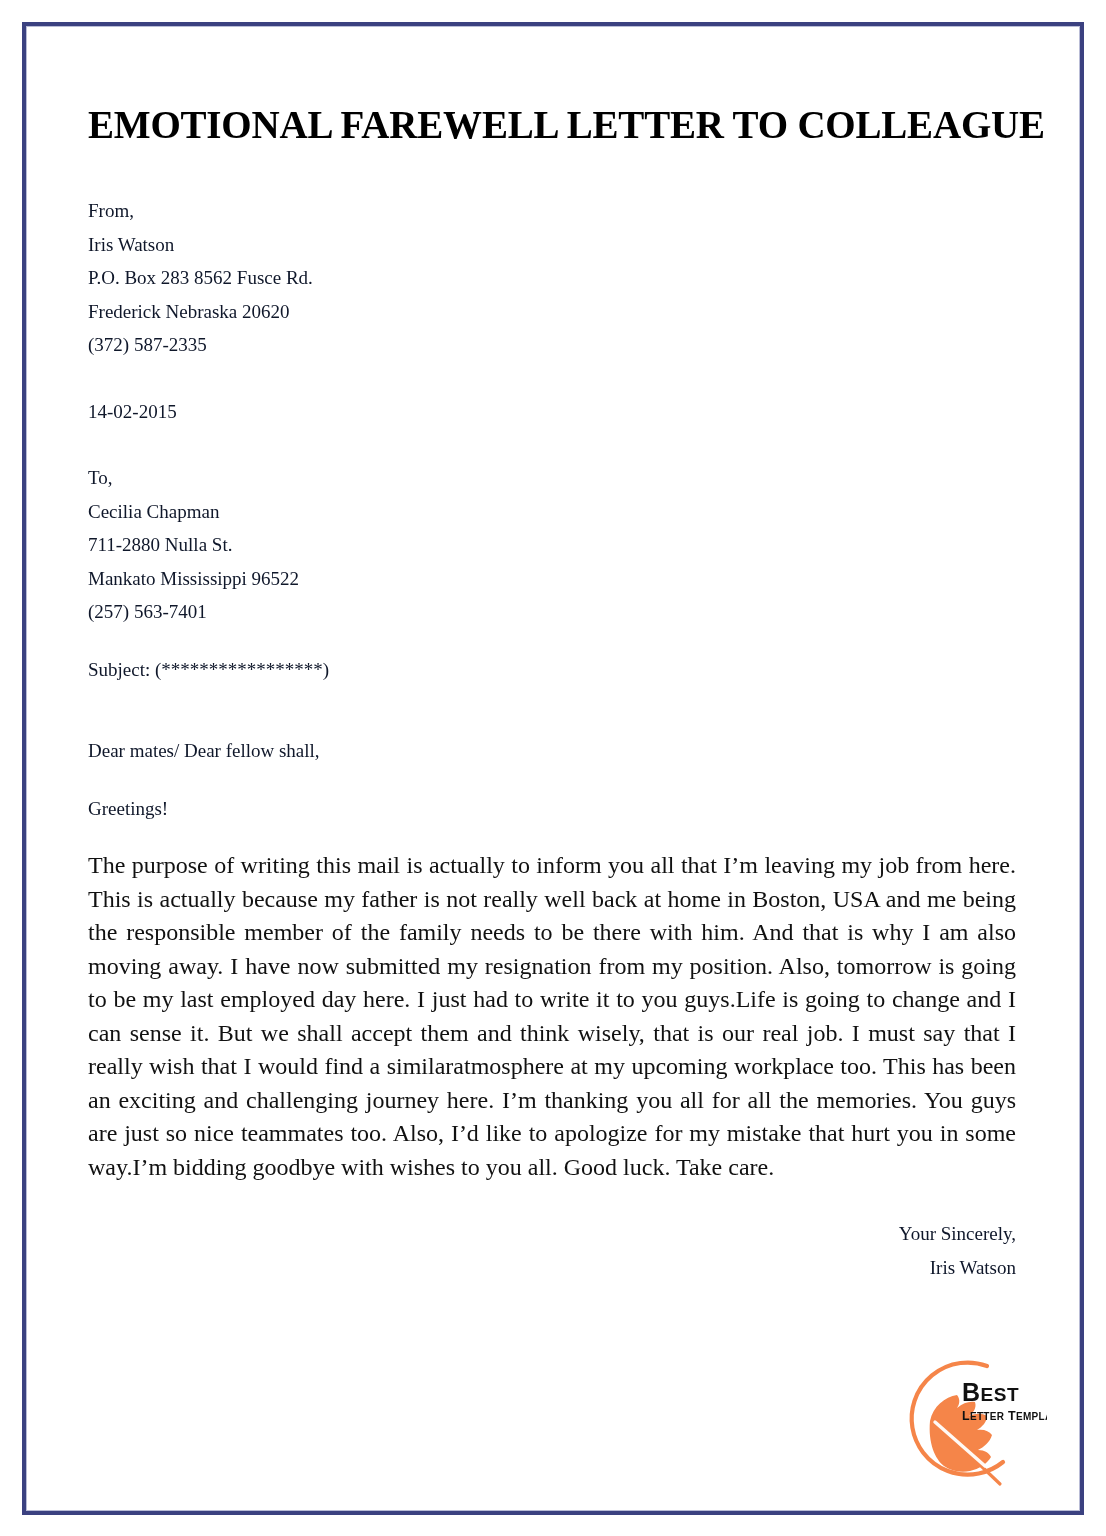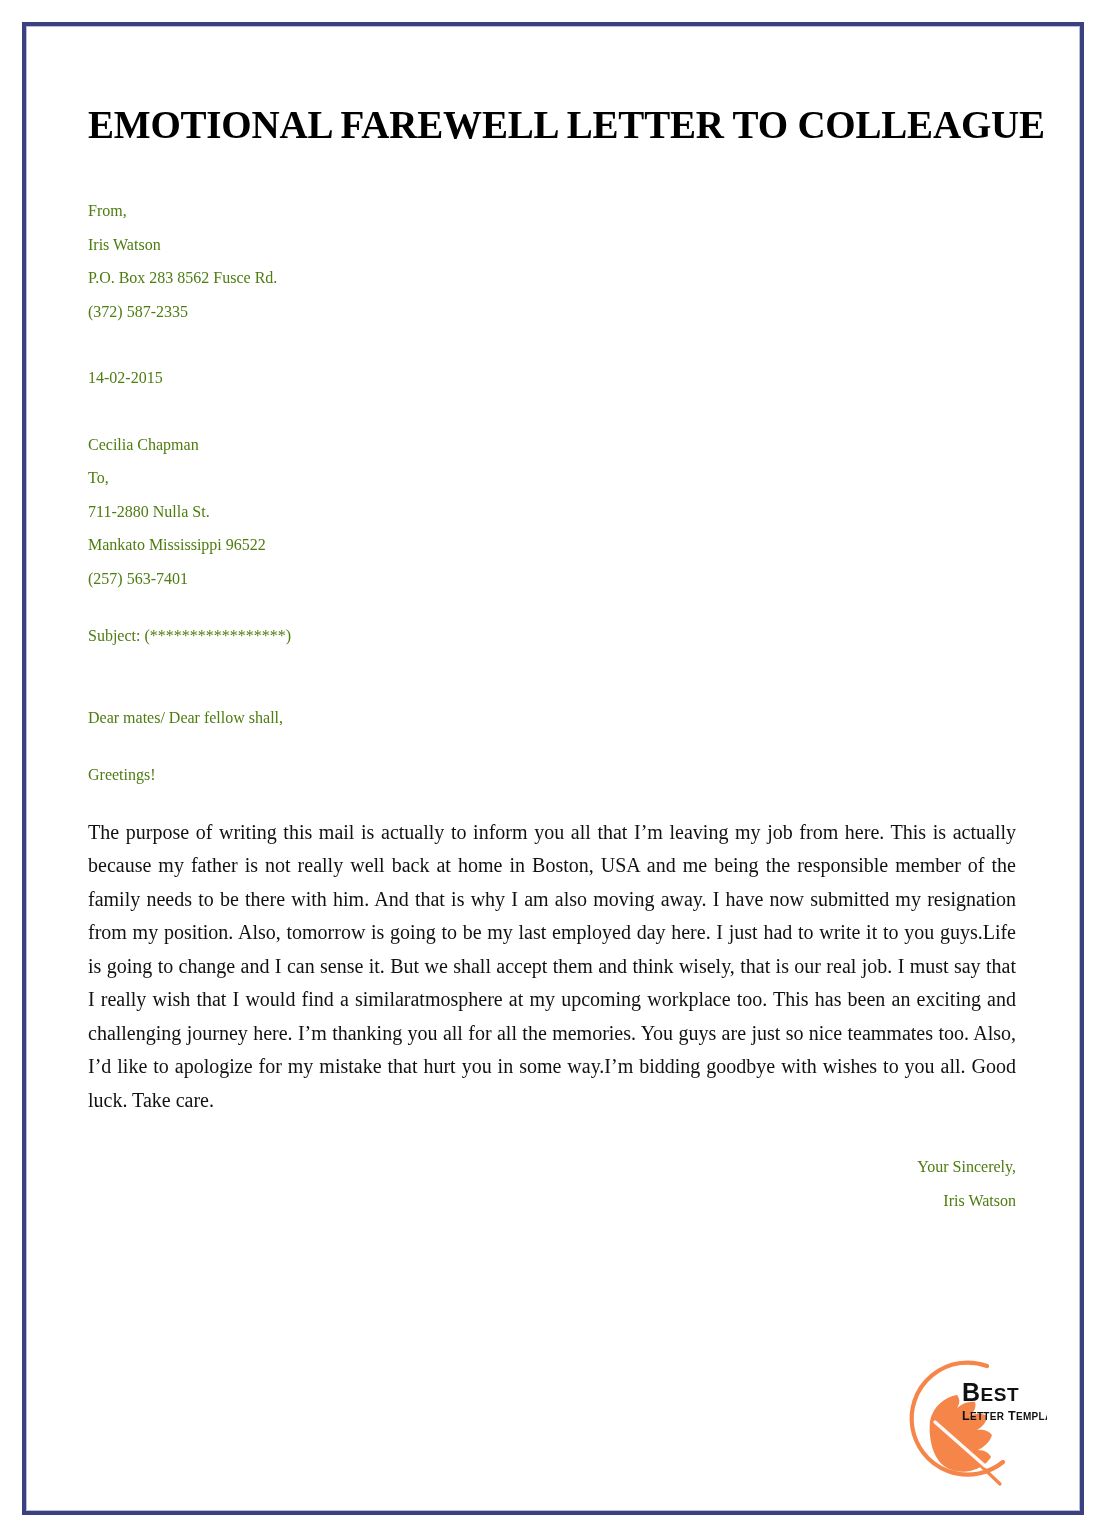--- a/index.html
+++ b/index.html
@@ -55,33 +55,33 @@
     font-size: 39px;
     font-weight: bold;
     line-height: 1.08;
     letter-spacing: -0.2px;
     color: #000000;
     white-space: nowrap;
     margin: 0 0 0 0;
   }
 
   .block {
-    font-size: 16px;
+    font-size: 19px;
     line-height: 33.5px;
-    color: #4d7c0f;
+    color: #0f172a;
   }
 
   .spacer-lg { height: 48px; }
   .spacer-md { height: 33px; }
   .spacer-sm { height: 24px; }
 
   .addr-line { white-space: pre; }
 
   #body-paragraph {
-    font-size: 20px;
+    font-size: 24px;
     line-height: 33.5px;
     text-align: justify;
     text-justify: inter-word;
     color: #111111;
     width: 928px;
   }
 
   .closing-line { white-space: pre; text-align: right; }
 
   
@@ -105,34 +105,35 @@
   <div id="content">
 
     <h1 id="doc-title">EMOTIONAL FAREWELL LETTER TO COLLEAGUE</h1>
 
     <div class="spacer-lg"></div>
 
     <div class="block">
       <div class="addr-line">From,</div>
       <div class="addr-line">Iris Watson</div>
       <div class="addr-line">P.O. Box 283 8562 Fusce Rd.</div>
+      <div class="addr-line">Frederick Nebraska 20620</div>
       <div class="addr-line">(372) 587-2335</div>
     </div>
 
     <div class="spacer-md"></div>
 
     <div class="block">
       <div class="addr-line">14-02-2015</div>
     </div>
 
     <div class="spacer-md"></div>
 
     <div class="block">
+      <div class="addr-line">To,</div>
       <div class="addr-line">Cecilia Chapman</div>
-      <div class="addr-line">To,</div>
       <div class="addr-line">711-2880 Nulla St.</div>
       <div class="addr-line">Mankato Mississippi 96522</div>
       <div class="addr-line">(257) 563-7401</div>
     </div>
 
     <div class="spacer-sm"></div>
 
     <div class="block">Subject: (*****************)</div>
 
     <div class="spacer-sm"></div>

